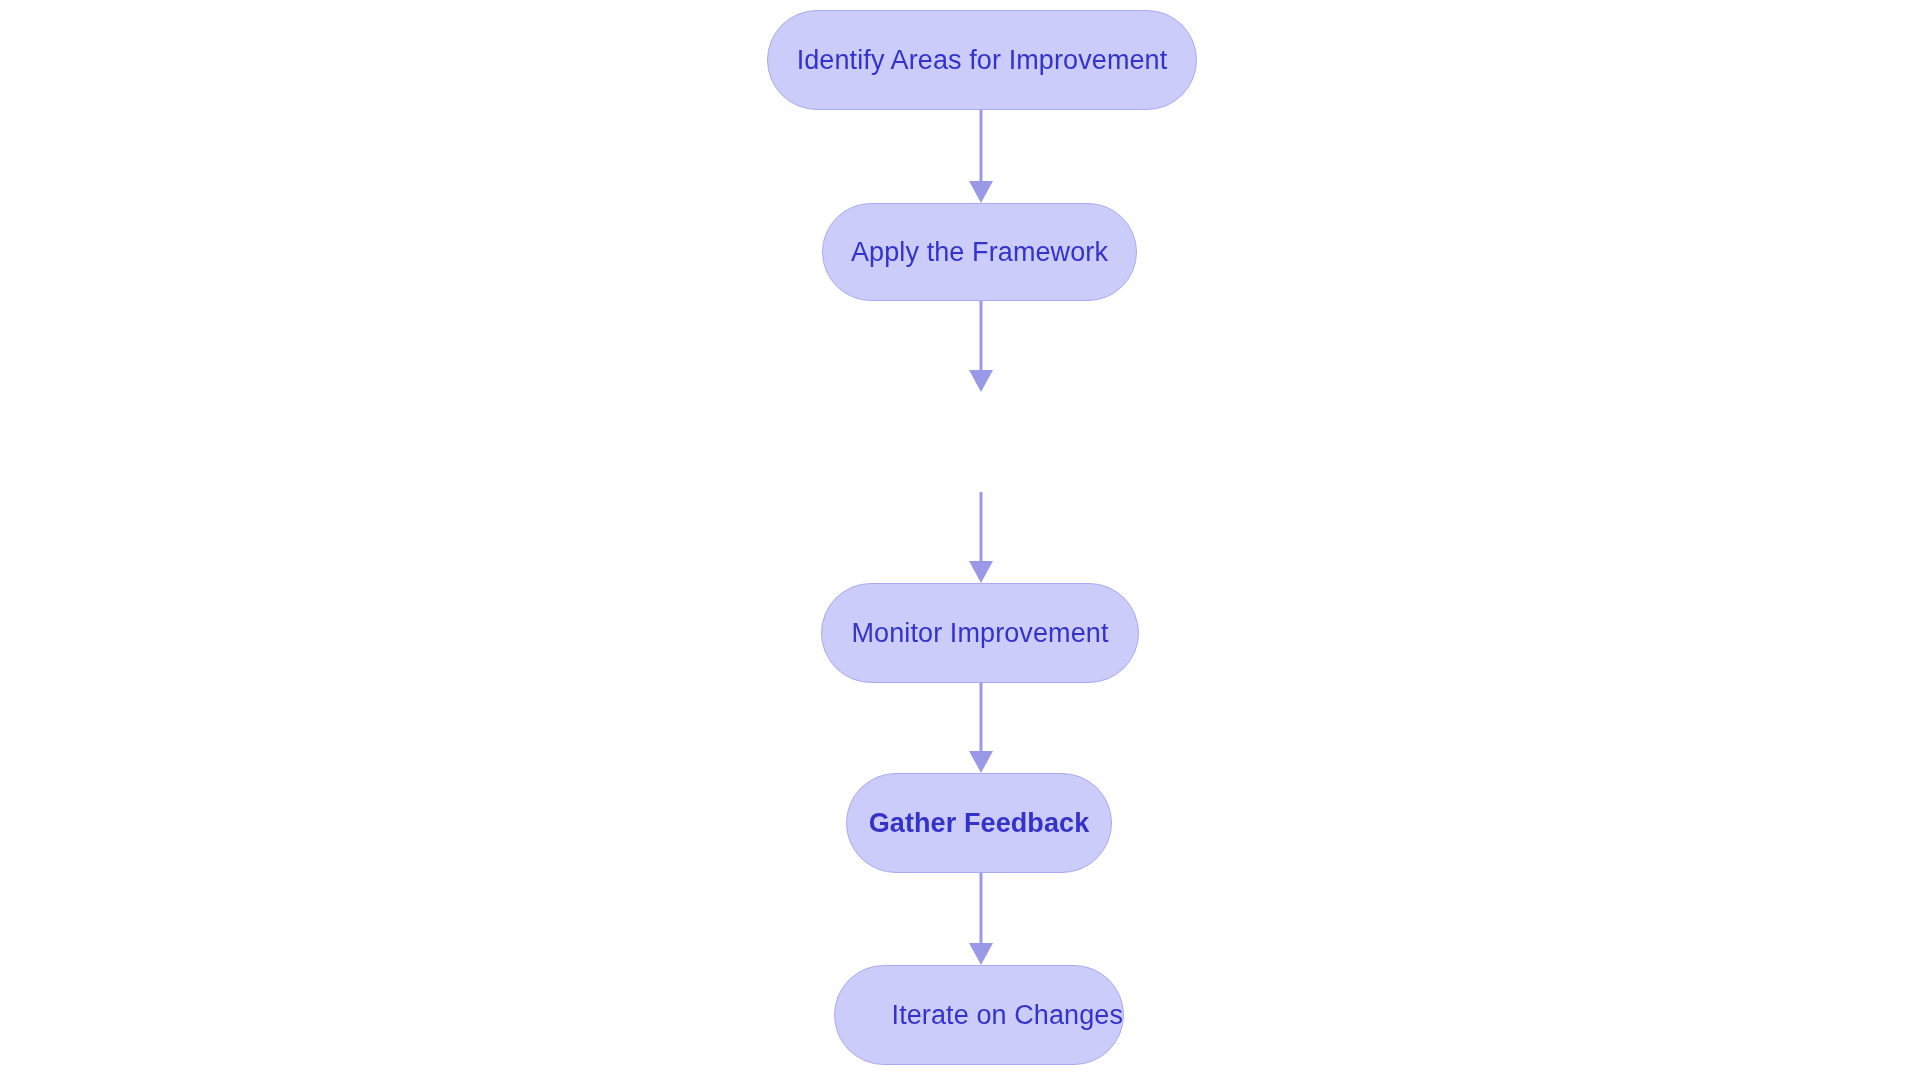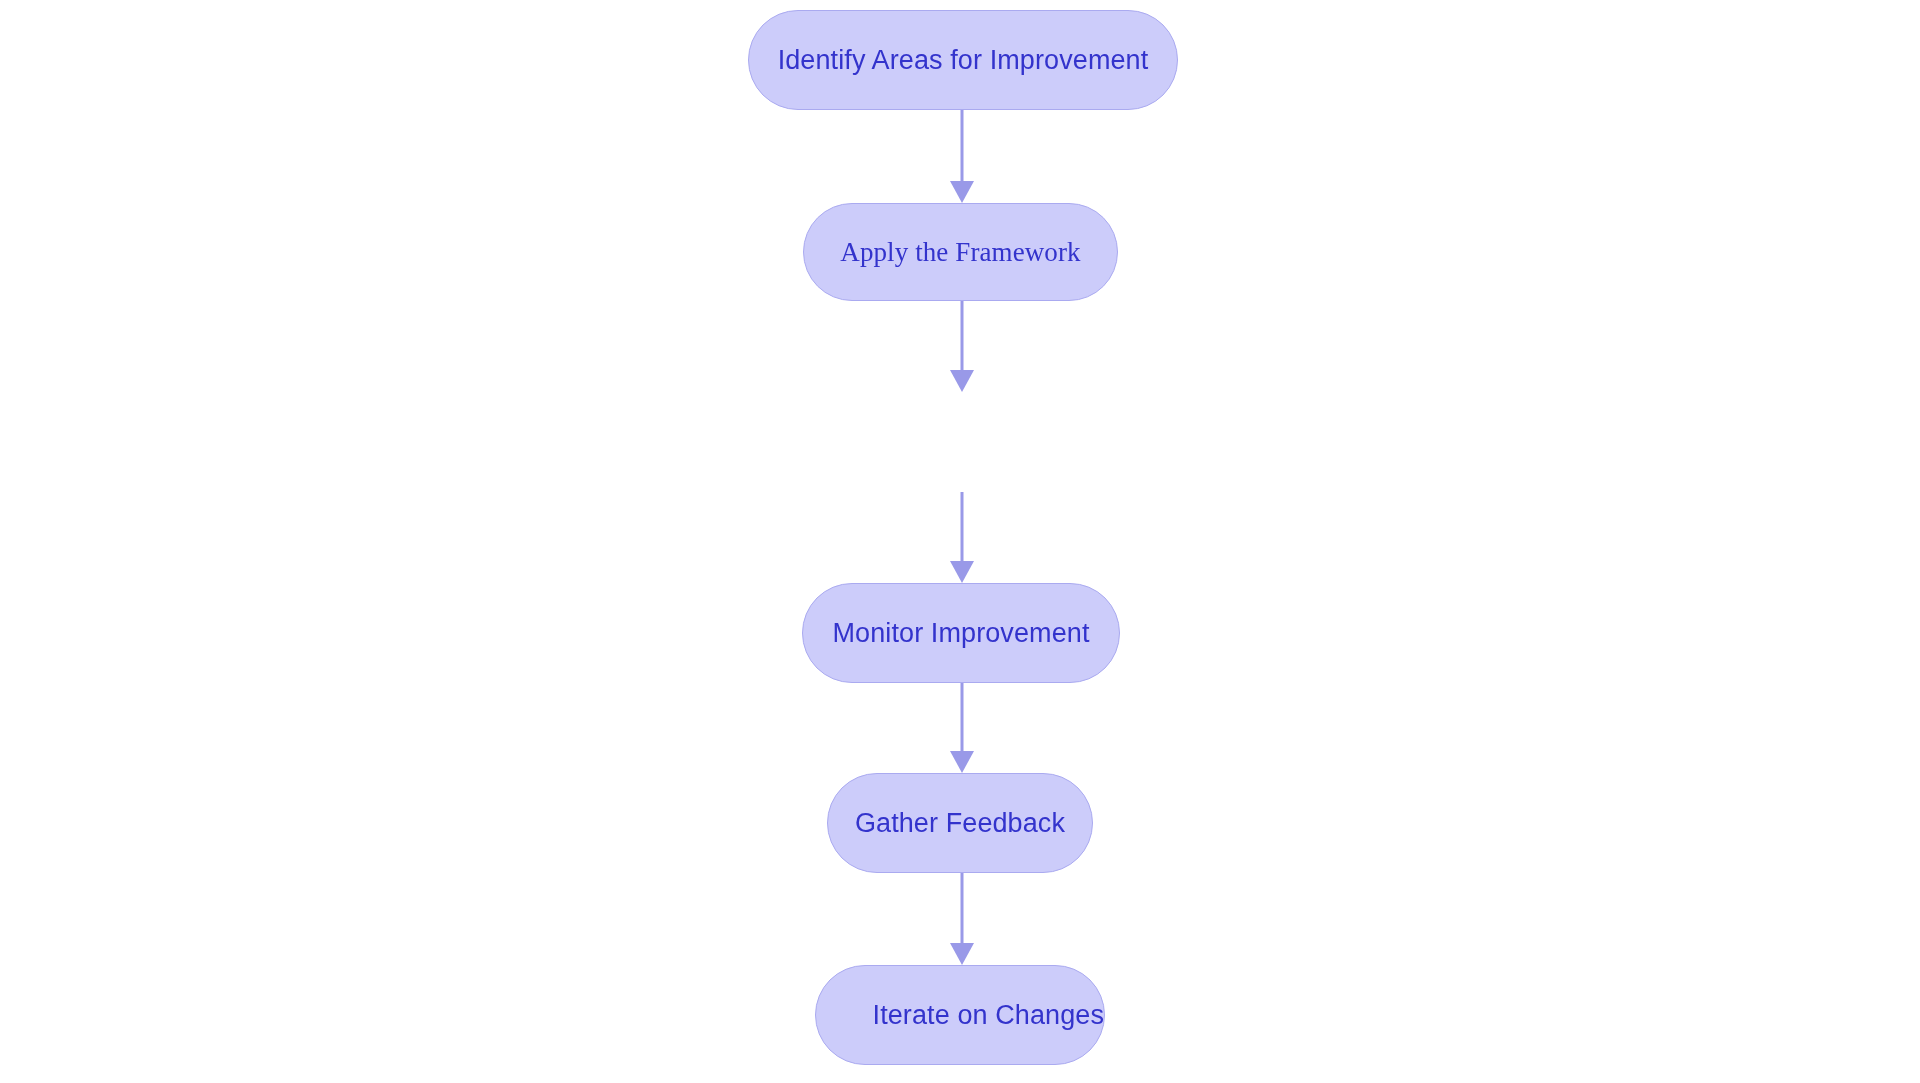--- a/index.html
+++ b/index.html
@@ -8,20 +8,21 @@
     background: #ffffff;
   }
 
   #flowchart-canvas {
     position: relative;
     width: 1546px;
     height: 1083px;
     background: #ffffff;
     overflow: hidden;
     font-family: "Liberation Sans", sans-serif;
+    margin-left: 19px;
   }
 
   .flow-node {
     position: absolute;
     box-sizing: border-box;
     display: flex;
     align-items: center;
     justify-content: center;
     background: #ccccfa;
     border: 1.4px solid #aaaaf0;
@@ -85,25 +86,25 @@
       <div class="connector-line" style="height: 68px;"></div>
       <div class="connector-head" style="top: 68px;"></div>
     </div>
     <div class="flow-connector" style="left: 950px; top: 873px; width: 24px; height: 92px;">
       <div class="connector-line" style="height: 70px;"></div>
       <div class="connector-head" style="top: 70px;"></div>
     </div>
     <div class="flow-node" style="left: 748px; top: 10px; width: 430px; height: 100px;">
       <span class="flow-node-label">Identify Areas for Improvement</span>
     </div>
-    <div class="flow-node" style="left: 803px; top: 203px; width: 315px; height: 98px; font-family: Liberation Serif, serif;">
+    <div class="flow-node" style="left: 803px; top: 203px; width: 315px; height: 98px;">
       <span class="flow-node-label">Apply the Framework</span>
     </div>
     <div class="flow-node" style="left: 802px; top: 583px; width: 318px; height: 100px;">
       <span class="flow-node-label">Monitor Improvement</span>
     </div>
-    <div class="flow-node" style="left: 827px; top: 773px; width: 266px; height: 100px;">
+    <div class="flow-node" style="left: 827px; top: 773px; width: 266px; height: 100px; font-weight: bold;">
       <span class="flow-node-label">Gather Feedback</span>
     </div>
     <div class="flow-node" style="left: 815px; top: 965px; width: 290px; height: 100px; justify-content: flex-end;">
       <span class="flow-node-label">Iterate on Changes</span>
     </div>
   </div>
 
 </body></html>

